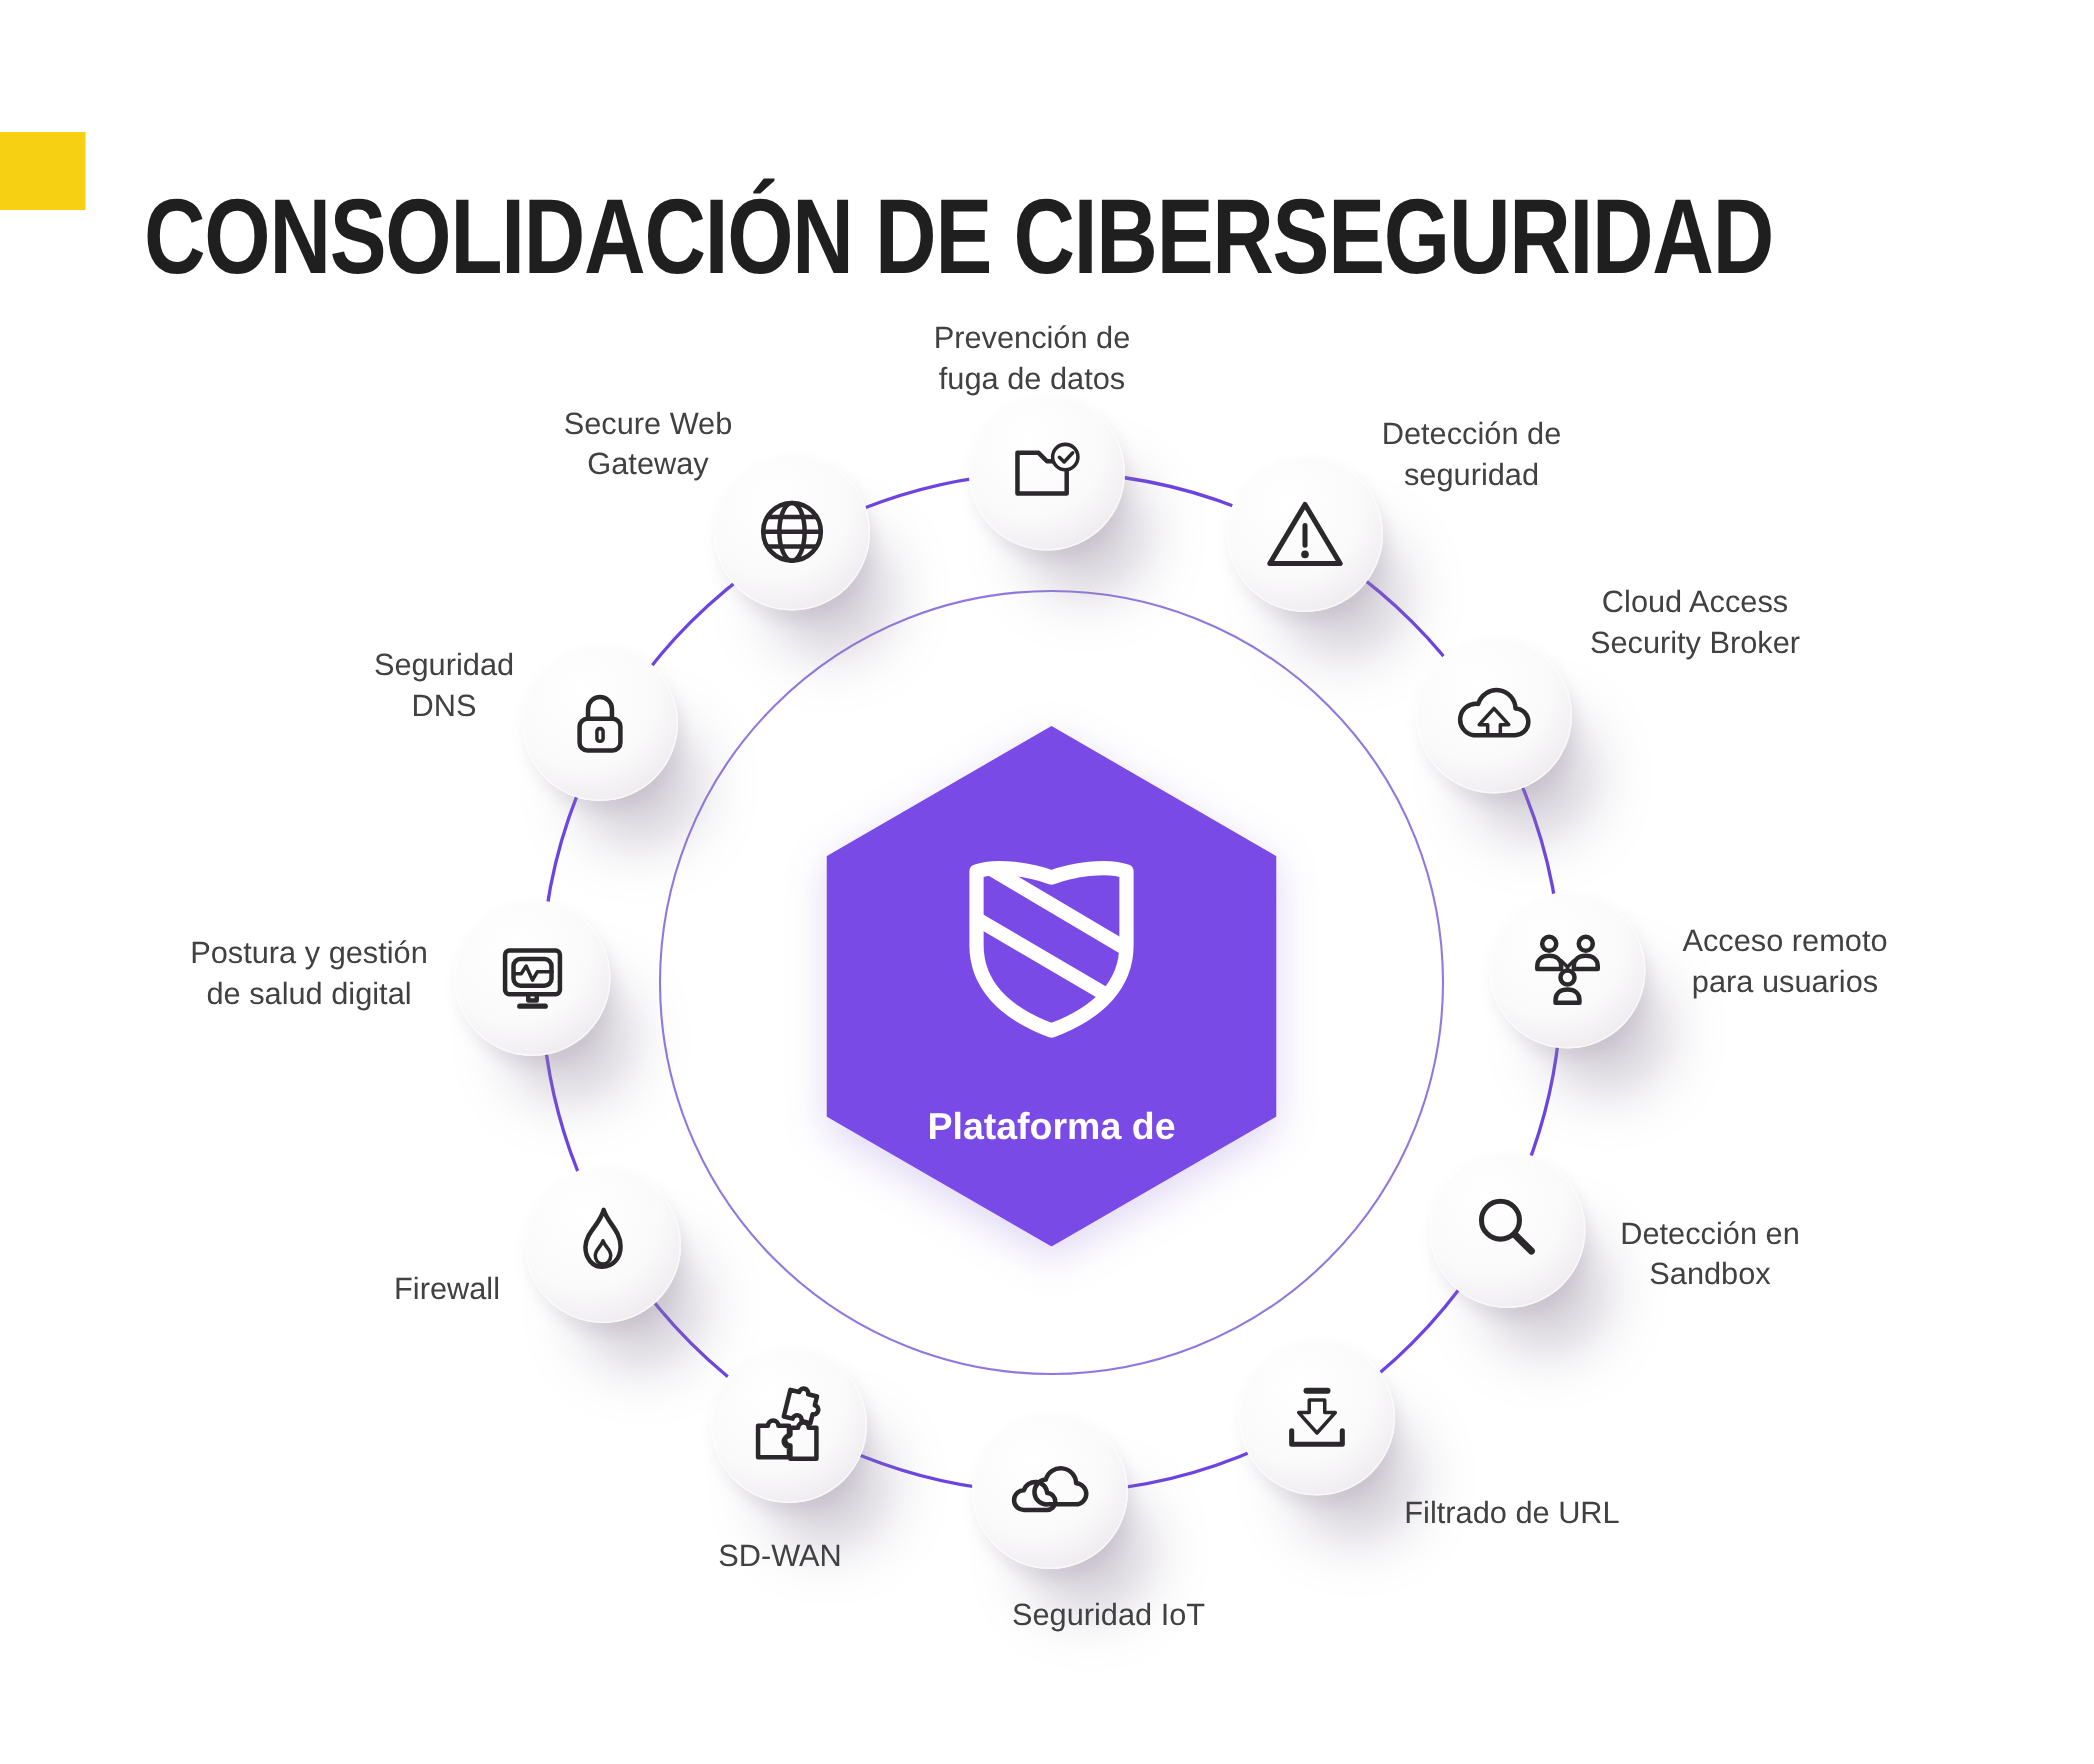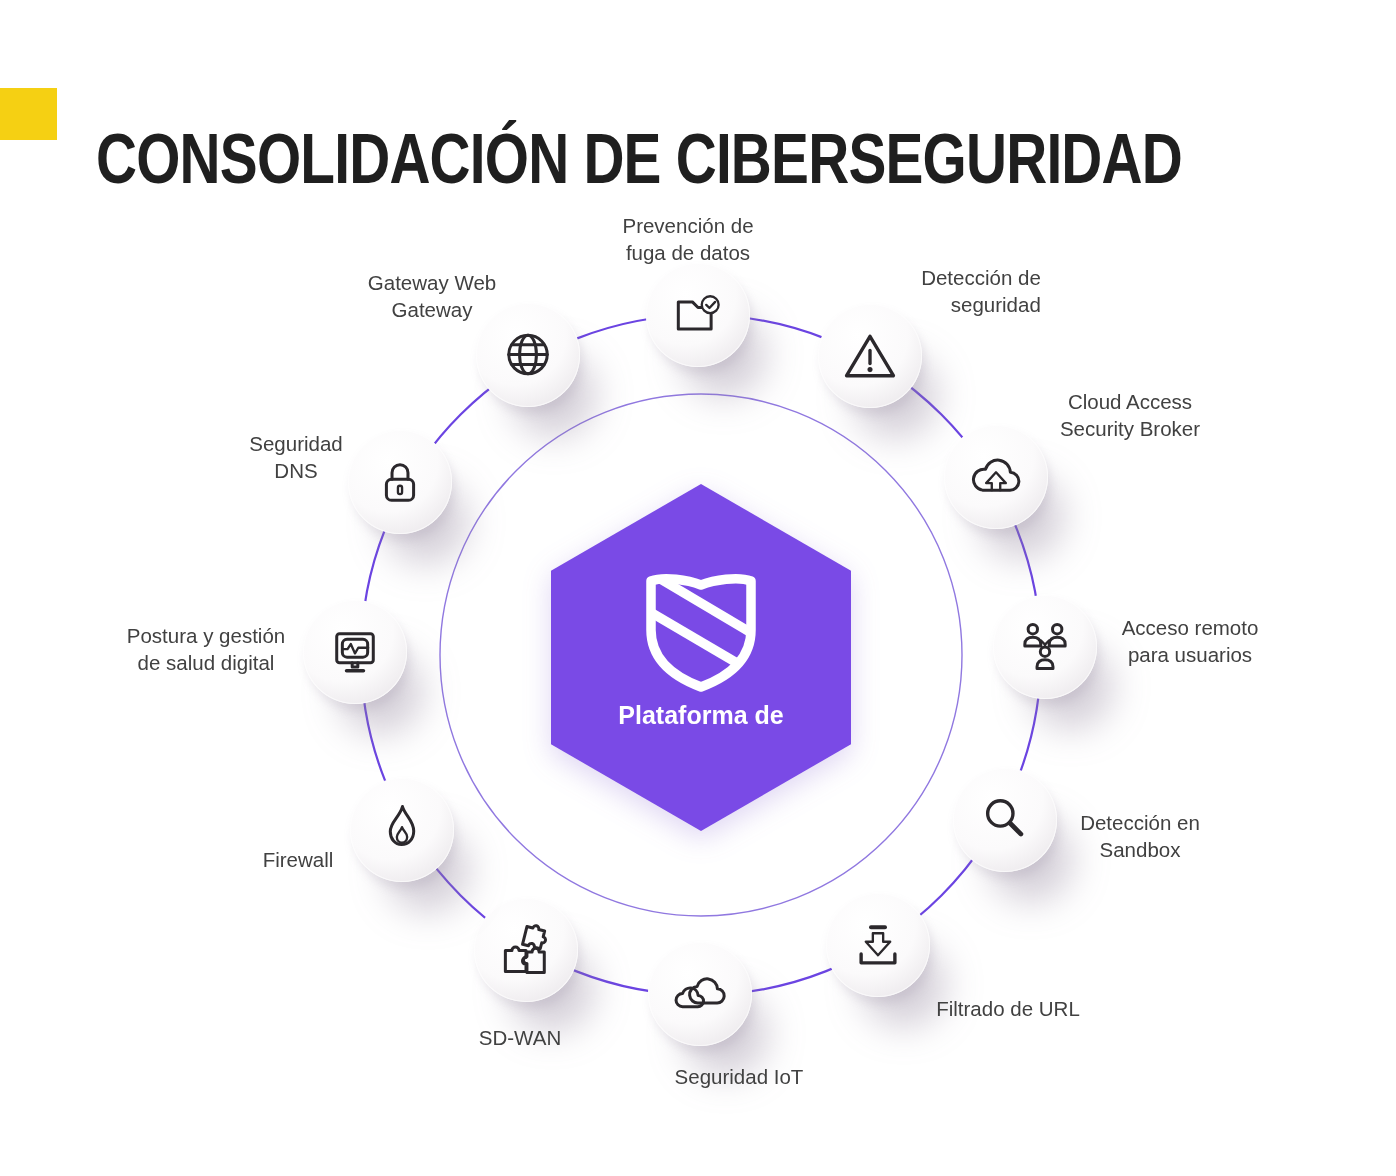--- a/index.html
+++ b/index.html
@@ -14,21 +14,21 @@
 
   
   .rings{position:absolute;left:0;top:0;width:1396px;height:1176px;z-index:0;}
   .ring-outer{fill:none;stroke:var(--ring-outer);stroke-width:2.2;}
   .ring-inner{fill:none;stroke:var(--ring-inner);stroke-width:1.4;}
 
   
   .hex-svg{position:absolute;left:551px;top:484px;width:300px;height:347px;z-index:1;
            filter:drop-shadow(0 8px 14px rgba(110,70,200,.22));}
   .hex{fill:var(--purple);}
-  .center-label{position:absolute;left:551px;top:700px;width:300px;z-index:2;text-align:center;
+  .center-label{position:absolute;left:551px;top:736px;width:300px;z-index:2;text-align:center;
                 color:#fff;font-weight:700;font-size:25px;line-height:31px;}
   .center-label span{display:block;}
 
   
   .node{position:absolute;width:104px;height:104px;border-radius:50%;z-index:2;
         transform:translate(-50%,-50%);
         display:flex;align-items:center;justify-content:center;
         background:radial-gradient(circle at 38% 30%, #ffffff 0%, #fbfafb 52%, #ece9ec 84%, #d9d5d9 100%);
         box-shadow:26px 40px 36px -10px rgba(142,130,152,.38), 3px 7px 10px rgba(150,140,160,.18),
                    inset 0 0 0 1px rgba(255,255,255,.6);}
@@ -37,21 +37,21 @@
   .icon .fill{fill:var(--icon-stroke);stroke:none;}
   .icon .thick{stroke-width:4.2;}
   .icon .thin{stroke-width:2.5;}
 
   
   .nlabel{position:absolute;z-index:3;transform:translateX(-50%);text-align:center;
           color:var(--label);font-size:20.5px;line-height:27px;white-space:nowrap;}
   .nlabel span{display:block;}
 
   .n1{left:698px;top:315px;}   .l1{left:688px;top:199px;margin-top:13px;}
-  .n2{left:870px;top:356px;}   .l2{left:981px;top:264px;text-align:right;}
+  .n2{left:870px;top:356px;}   .l2{left:981px;top:276px;}
   .n3{left:996px;top:477px;}   .l3{left:1130px;top:388px;}
   .n4{left:1045px;top:647px;}  .l4{left:1190px;top:614px;}
   .n5{left:1005px;top:820px;}  .l5{left:1140px;top:809px;}
   .n6{left:878px;top:945px;}   .l6{left:1008px;top:995px;}
   .n7{left:700px;top:994px;}   .l7{left:739px;top:1063px;}
   .n8{left:526px;top:950px;}   .l8{left:520px;top:1024px;}
   .n9{left:402px;top:830px;}   .l9{left:298px;top:846px;}
   .n10{left:355px;top:652px;}  .l10{left:206px;top:622px;}
   .n11{left:400px;top:482px;}  .l11{left:296px;top:430px;}
   .n12{left:528px;top:355px;}  .l12{left:432px;top:269px;}
@@ -230,17 +230,17 @@
   <div class="node n12">
     <svg class="icon" viewBox="0 0 64 64" stroke-width="3">
       <circle cx="32" cy="31.5" r="20.5"></circle>
       <ellipse cx="32" cy="31.5" rx="9" ry="20.5"></ellipse>
       <line x1="11.5" y1="31.5" x2="52.5" y2="31.5"></line>
       <line x1="15" y1="21" x2="49" y2="21"></line>
       <line x1="15" y1="42" x2="49" y2="42"></line>
     </svg>
   </div>
   <div class="nlabel l12">
-    <span>Gateway Web</span>
+    <span>Secure Web</span>
       <span>Gateway</span>
   </div>
 
 </div>
 
 </body></html>

